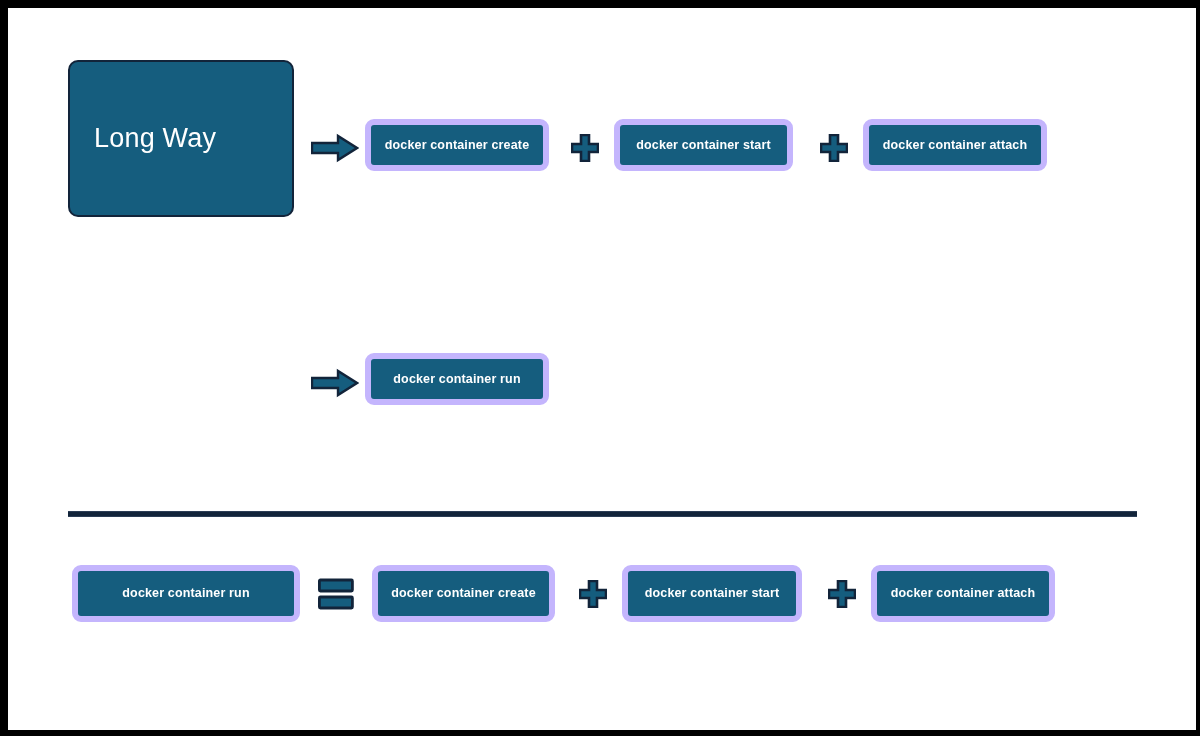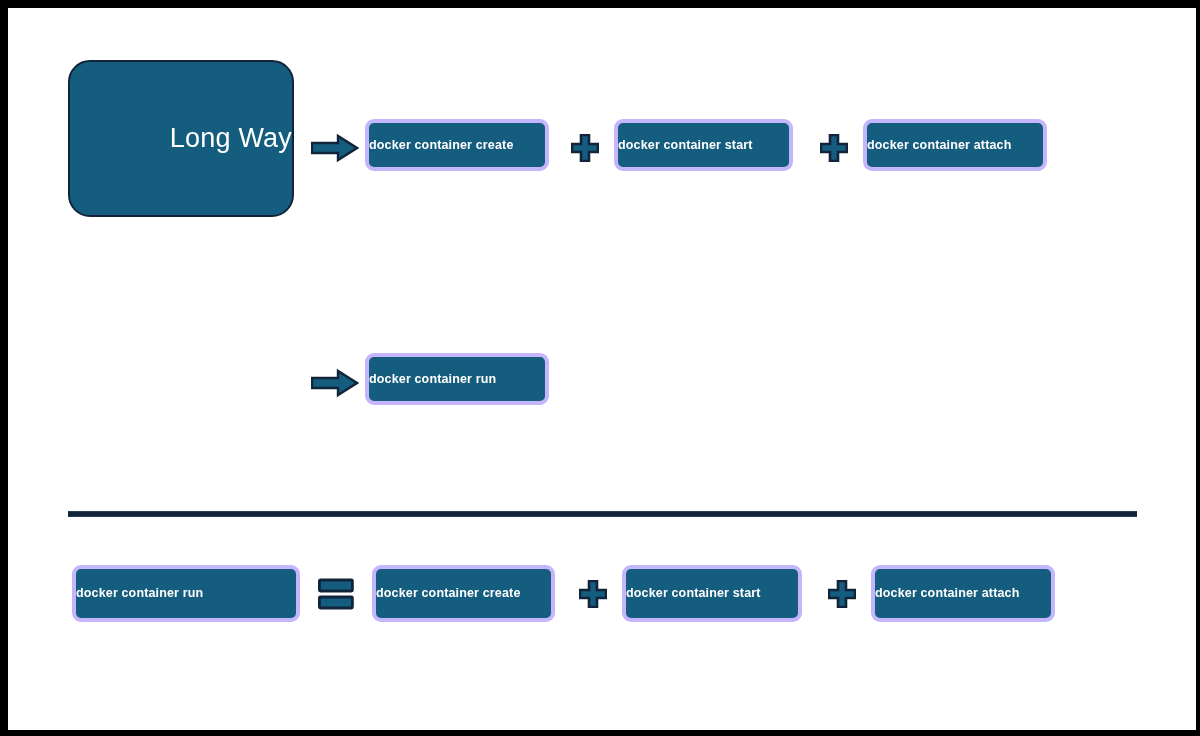--- a/index.html
+++ b/index.html
@@ -41,44 +41,45 @@
     width: 1188px;
     height: 722px;
     background: #ffffff;
   }
 
   
   .way-box {
     position: absolute;
     background: #155d7e;
     border: 2.5px solid #12243a;
-    border-radius: 22px;
+    border-radius: 10px;
     display: flex;
     align-items: center;
-    justify-content: flex-end;
-    box-sizing: border-box;
+    justify-content: flex-start;
+    box-sizing: border-box;
+    padding-left: 24px;
   }
   .way-label {
     color: #ffffff;
     font-size: 27px;
     font-weight: 400;
     letter-spacing: 0.2px;
     line-height: 1;
     white-space: nowrap;
   }
 
   
   .cmd-box {
     position: absolute;
     background: #155d7e;
-    border: 4px solid #c4b5fd;
+    border: 6px solid #c4b5fd;
     border-radius: 9px;
     display: flex;
     align-items: center;
-    justify-content: flex-start;
+    justify-content: center;
     box-sizing: border-box;
   }
   .cmd-label {
     color: #ffffff;
     font-size: 12.5px;
     font-weight: 600;
     letter-spacing: 0.15px;
     line-height: 1;
     white-space: nowrap;
   }

